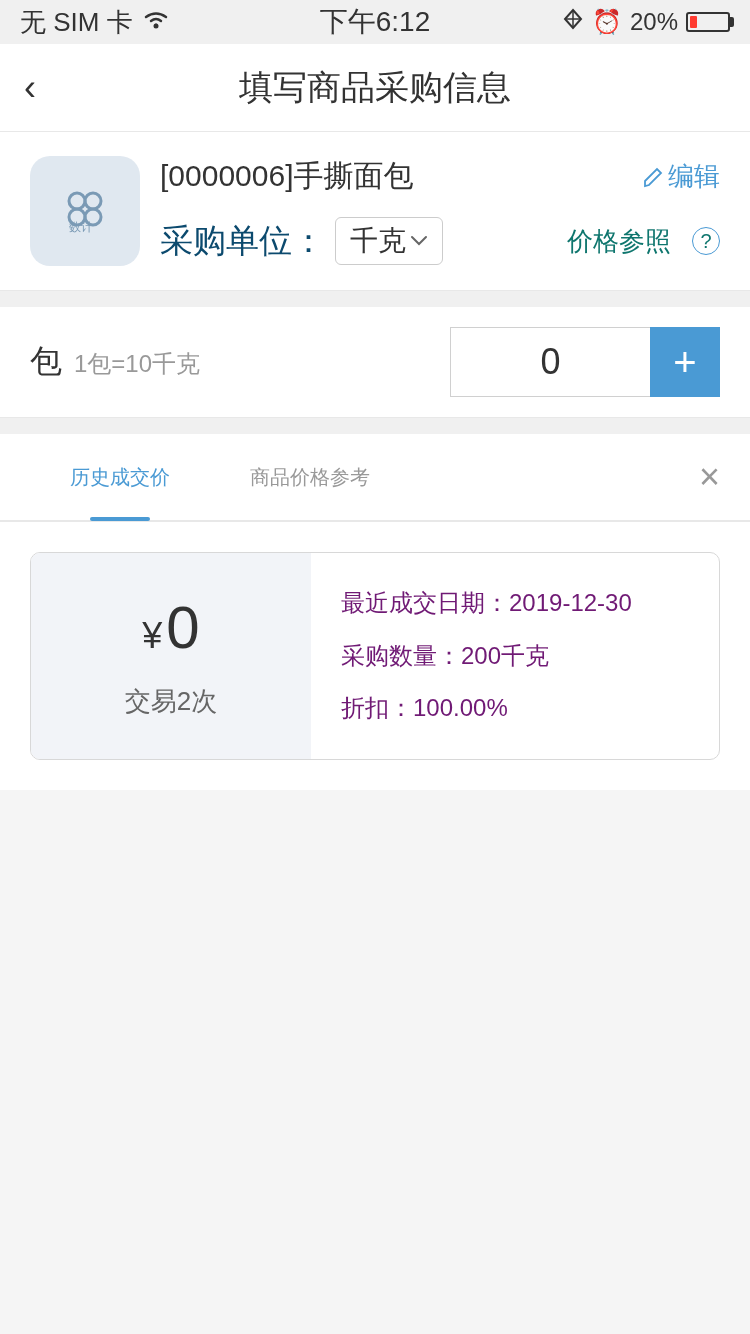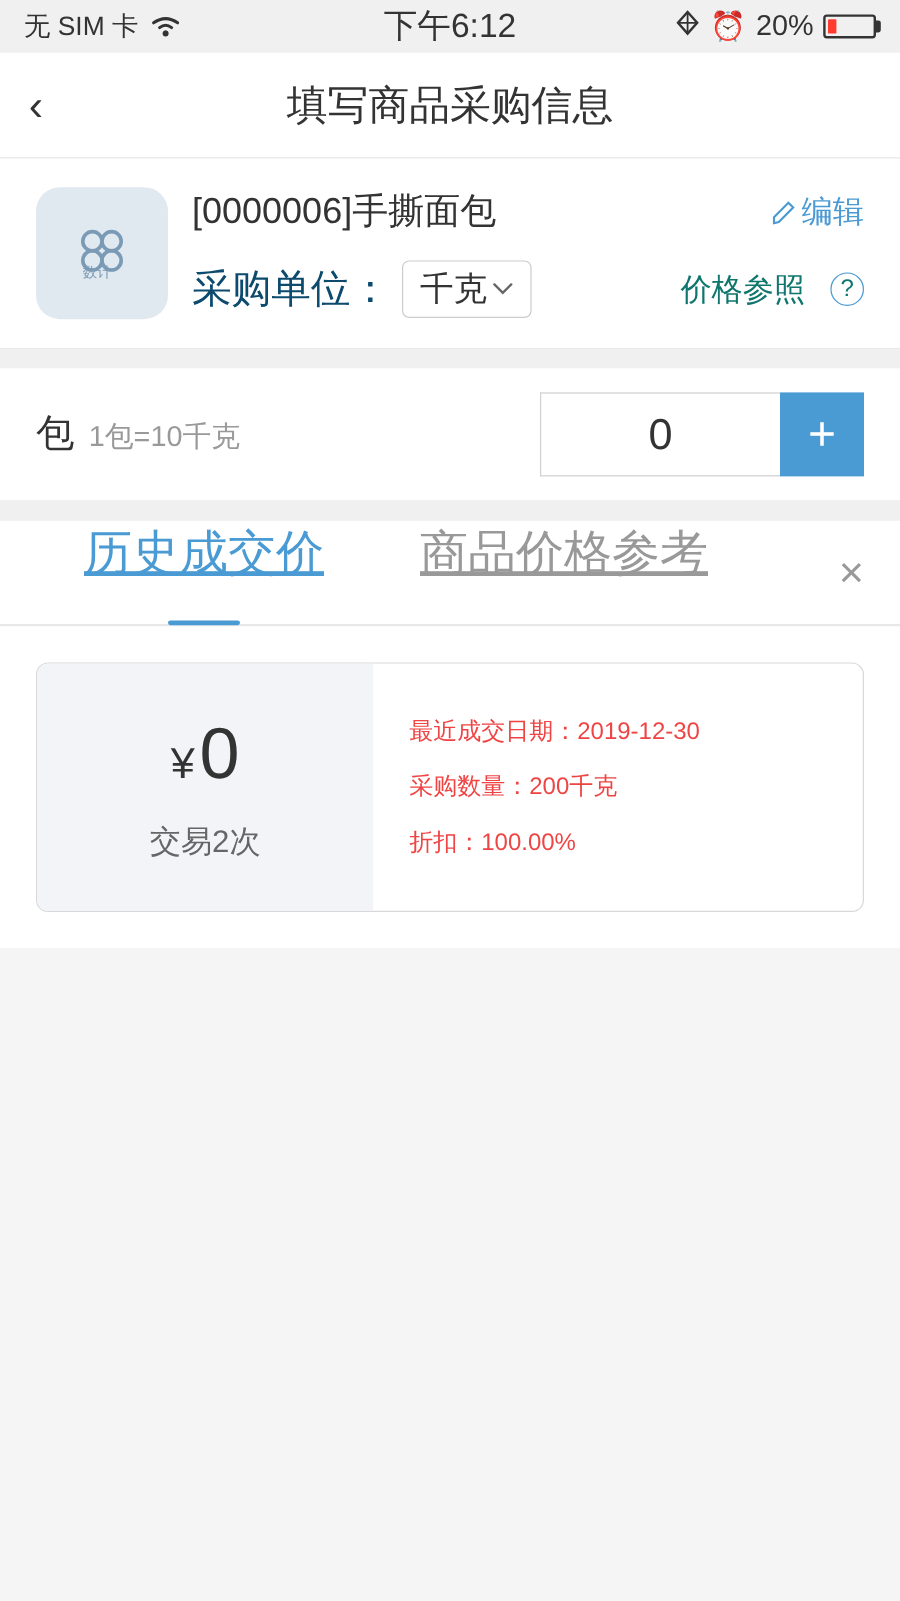--- a/index.html
+++ b/index.html
@@ -18,23 +18,23 @@
       height: 44px;
       background: #f0f0f0;
       display: flex;
       align-items: center;
       justify-content: space-between;
       padding: 0 20px;
       font-size: 28px;
     }
     .status-left {
       display: flex;
-      align-items: flex-end;
+      align-items: flex-start;
       gap: 8px;
-      font-size: 22px;
+      font-size: 26px;
       color: #333;
     }
     .status-center {
       font-size: 28px;
       color: #333;
       font-weight: 500;
       position: absolute;
       left: 50%;
       transform: translateX(-50%);
     }
@@ -239,25 +239,25 @@
     .tab-items {
       display: flex;
       gap: 0;
     }
     .tab-item {
       padding: 0 40px;
       height: 88px;
       display: flex;
       flex-direction: column;
       align-items: center;
-      font-size: 40px;
+      justify-content: center;
+      font-size: 20px;
       color: #999;
       position: relative;
       cursor: pointer;
-      text-decoration: underline;
     }
     .tab-item.active {
       color: #4a9ad4;
     }
     .tab-item.active::after {
       content: '';
       position: absolute;
       bottom: 0;
       left: 50%;
       transform: translateX(-50%);
@@ -311,22 +311,22 @@
     }
     .price-right-panel {
       flex: 1;
       padding: 30px 30px;
       display: flex;
       flex-direction: column;
       justify-content: center;
       gap: 14px;
     }
     .price-detail-row {
-      font-size: 20px;
-      color: #ef4444;
+      font-size: 24px;
+      color: #701a75;
       line-height: 1.6;
     }
 
     
     .main-content {
       background: #f5f5f5;
       min-height: calc(1334px - 44px - 88px);
     }
   </style>
 </head>

